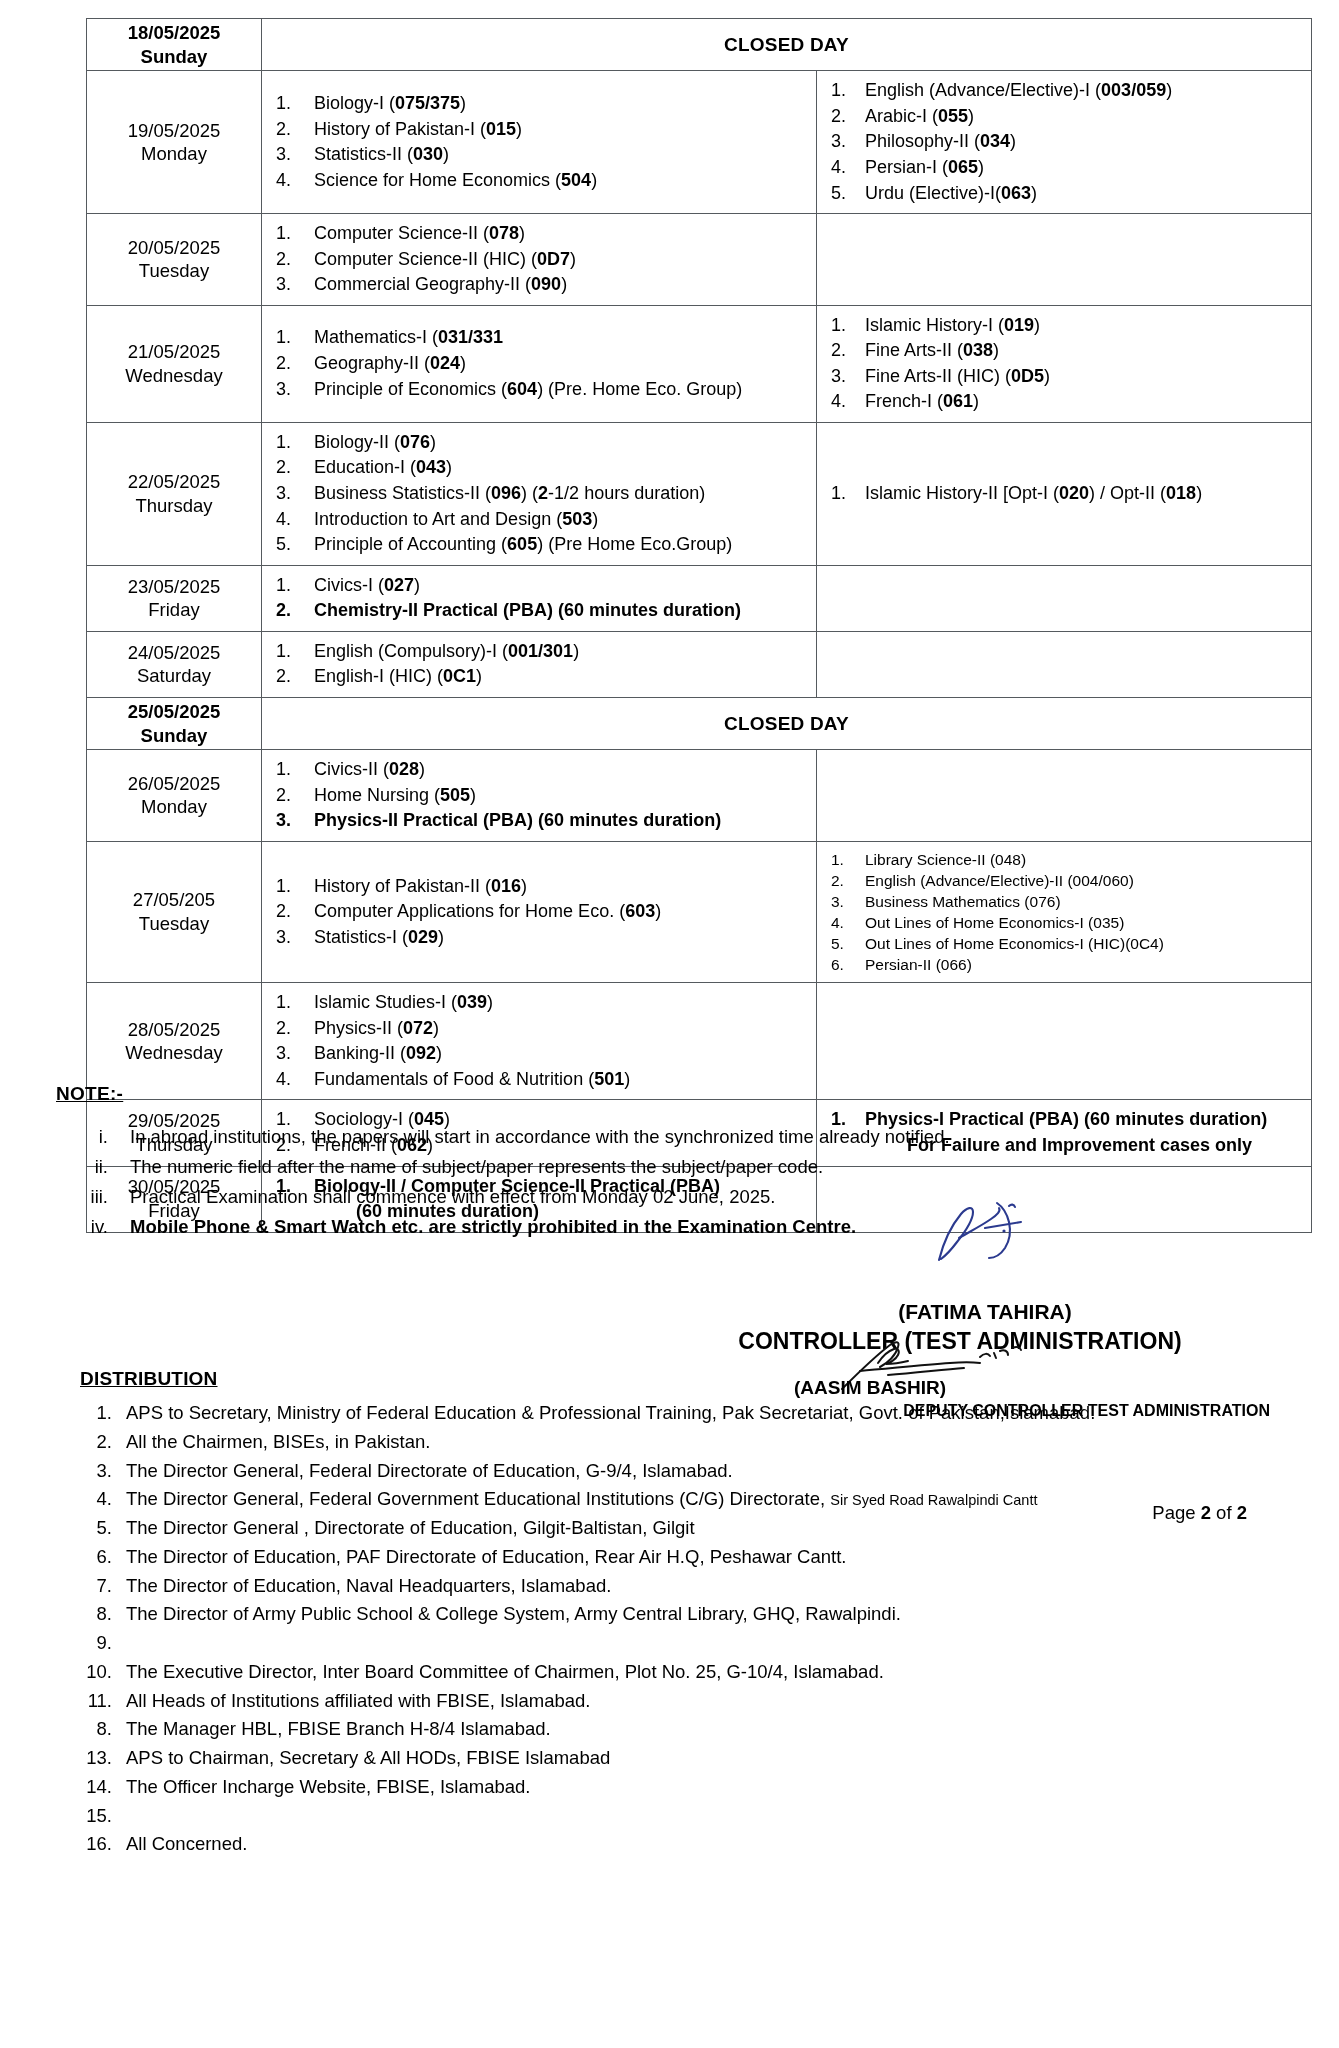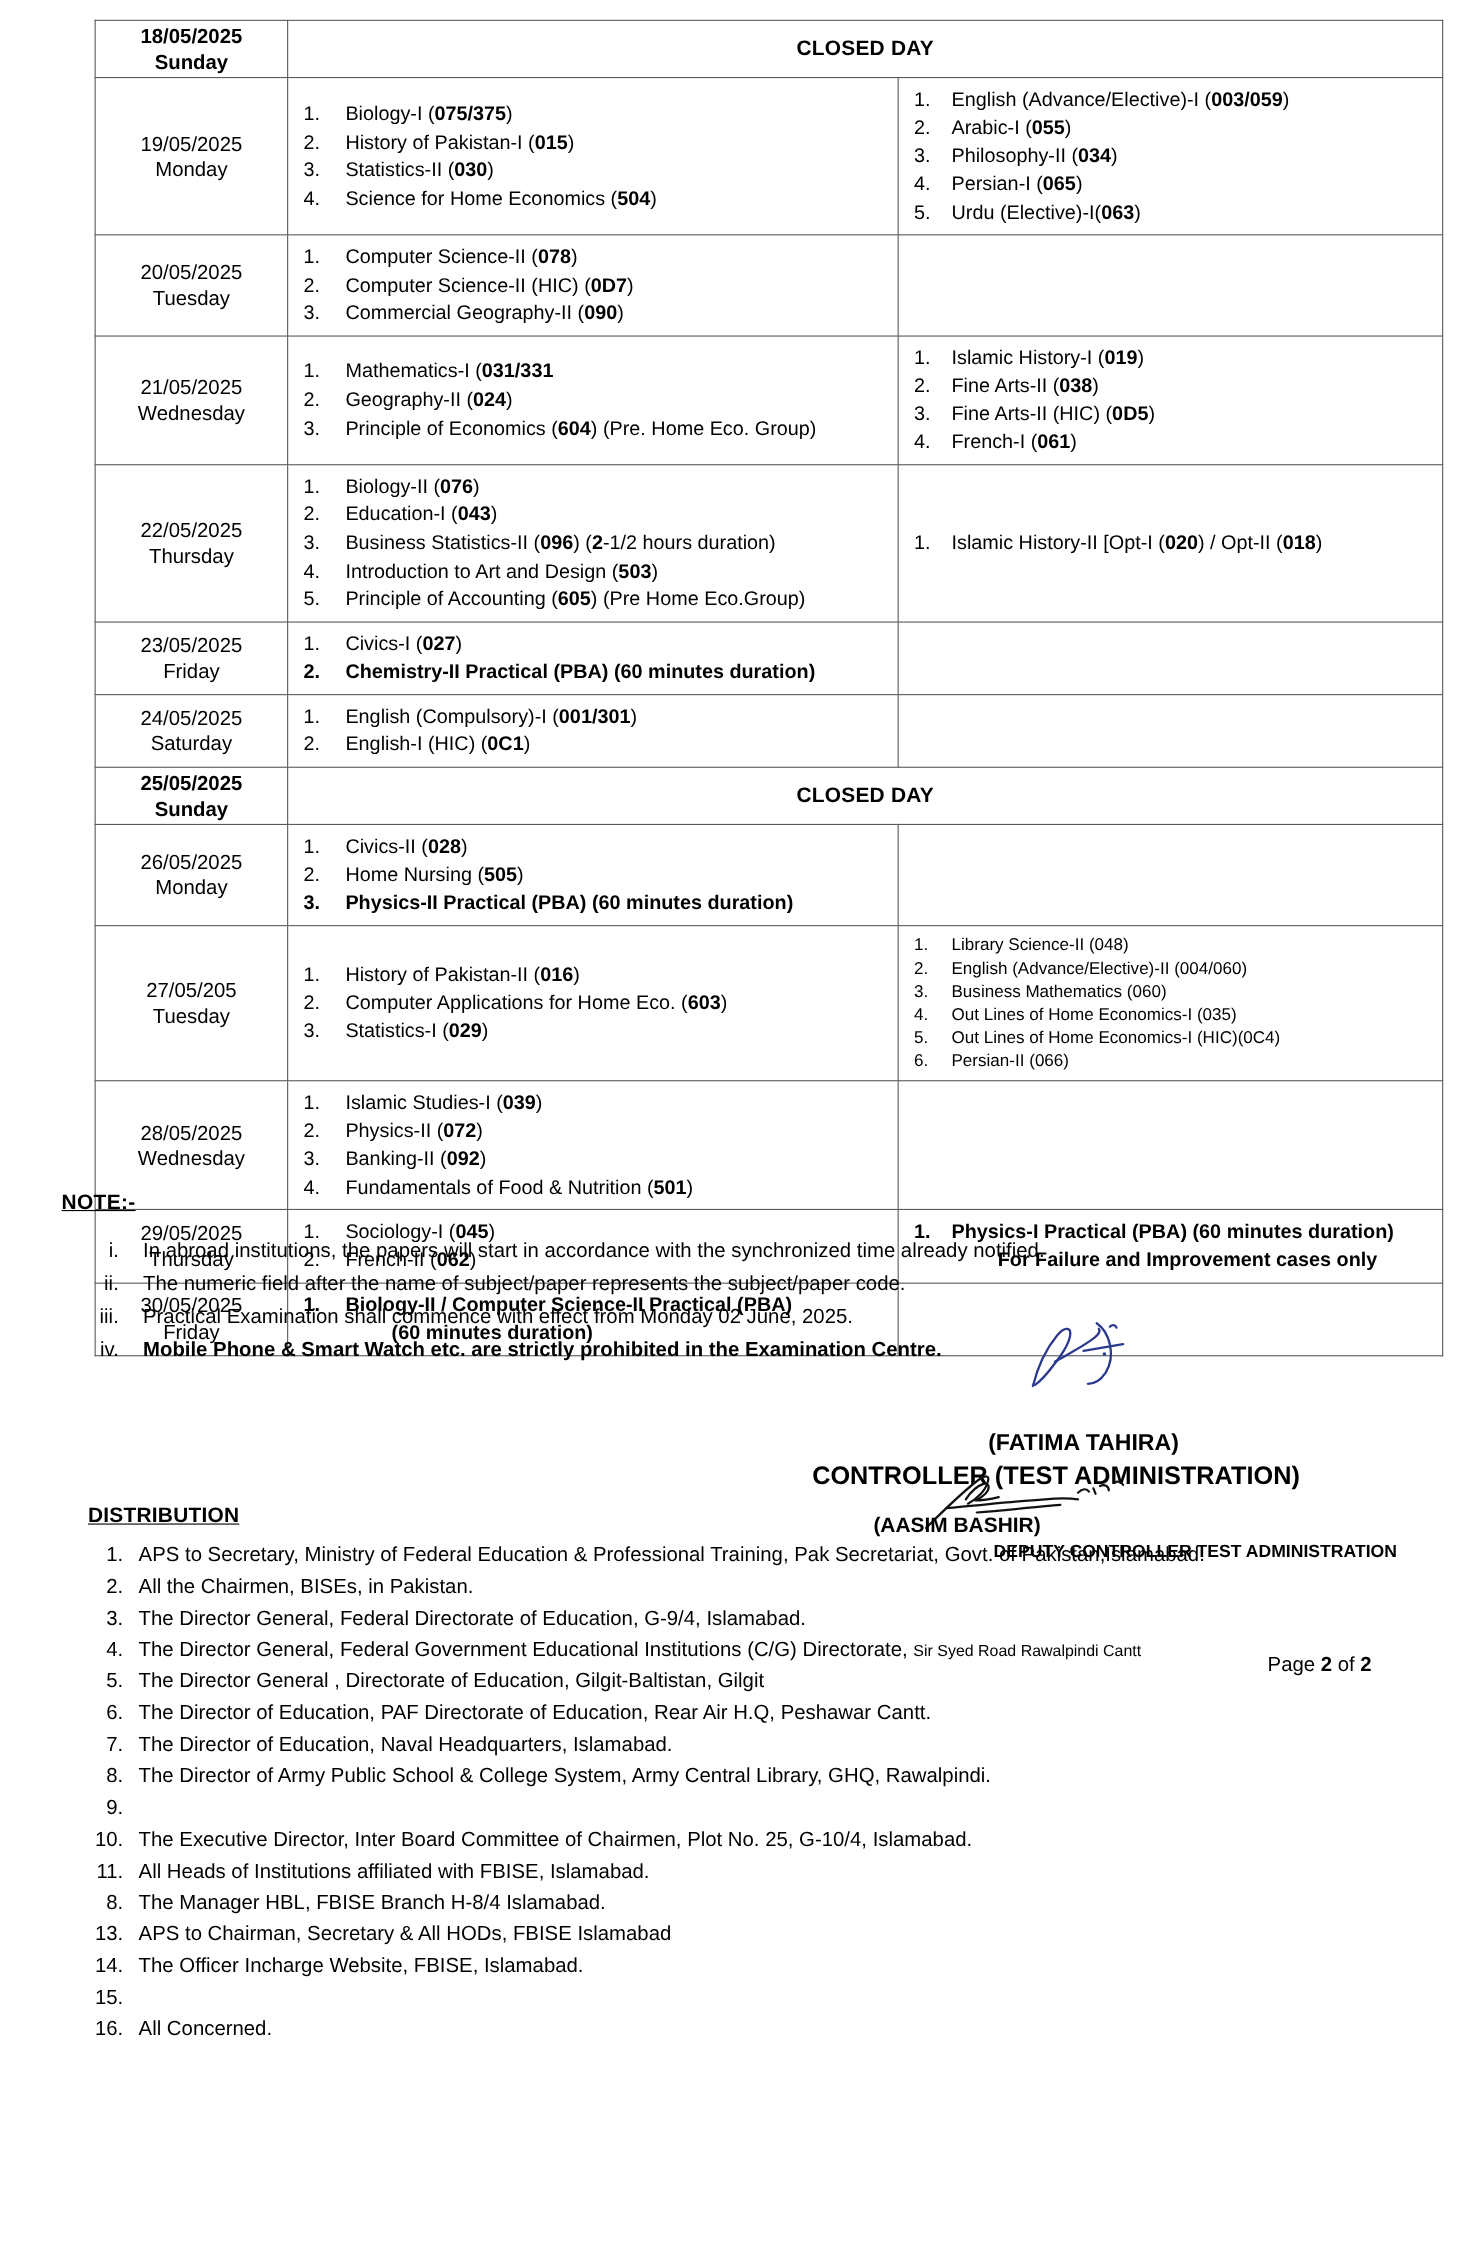--- a/index.html
+++ b/index.html
@@ -450,21 +450,21 @@
                 <li>
                   <span class="num">1.</span>
                   <span class="txt">Library Science-II (048)</span>
                 </li>
                 <li>
                   <span class="num">2.</span>
                   <span class="txt">English (Advance/Elective)-II (004/060)</span>
                 </li>
                 <li>
                   <span class="num">3.</span>
-                  <span class="txt">Business Mathematics (060)</span>
+                  <span class="txt">Business Mathematics (076)</span>
                 </li>
                 <li>
                   <span class="num">4.</span>
                   <span class="txt">Out Lines of Home Economics-I (035)</span>
                 </li>
                 <li>
                   <span class="num">5.</span>
                   <span class="txt">Out Lines of Home Economics-I (HIC)(0C4)</span>
                 </li>
                 <li>

